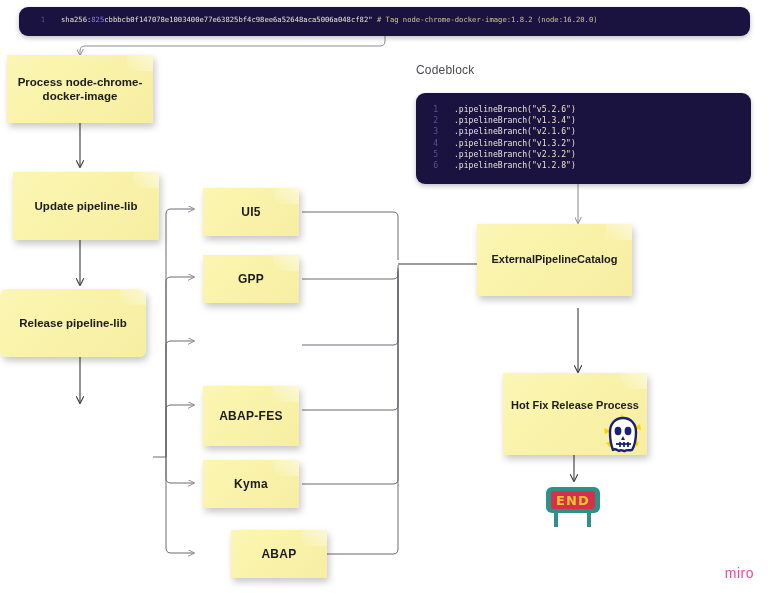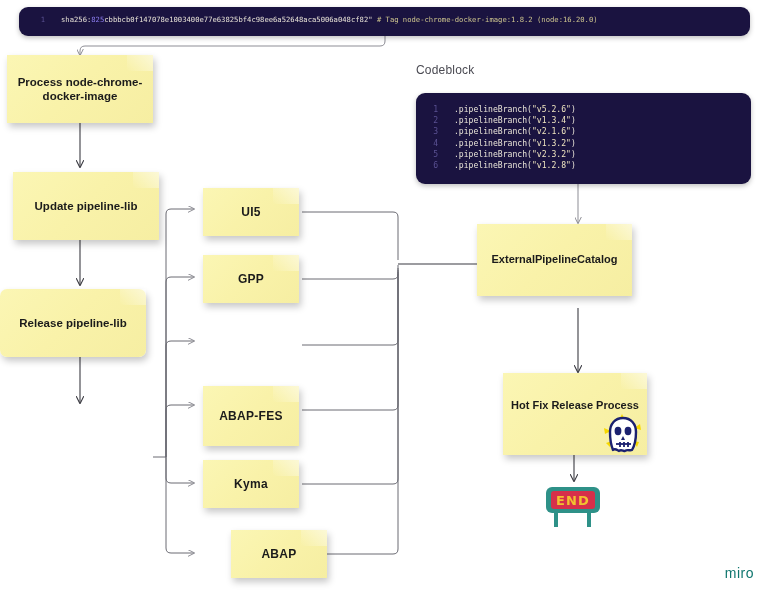--- a/index.html
+++ b/index.html
@@ -120,21 +120,21 @@
   .sticker { position: absolute; z-index: 5; }
   #ghost-sticker { left: 600px; top: 412px; width: 46px; height: 42px; }
   #end-sticker   { left: 540px; top: 483px; width: 66px; height: 45px; }
 
   
   #watermark {
     position: absolute;
     right: 14px;
     bottom: 12px;
     font-size: 14px;
-    color: #0f766e;
+    color: #ec4899;
     letter-spacing: .5px;
     z-index: 6;
     font-family: "Liberation Sans", sans-serif;
   }
 </style>
 </head>
 <body>
 
 <div id="board">
 

